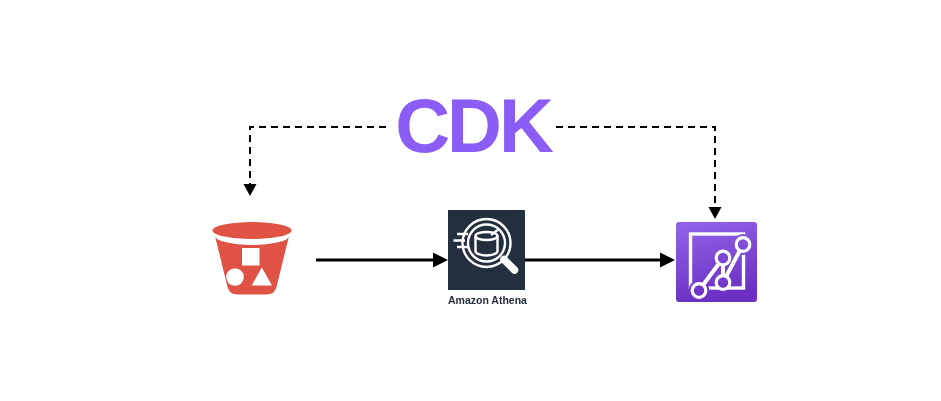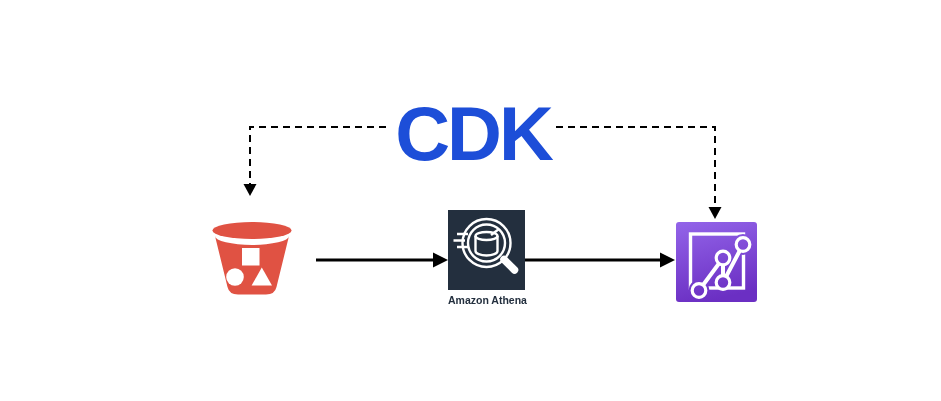--- a/index.html
+++ b/index.html
@@ -24,27 +24,27 @@
   }
   .solid-line {
     fill: none;
     stroke: #000000;
     stroke-width: 3.2;
   }
   .arrowhead { fill: #000000; }
   .diagram-title {
     position: absolute;
     left: 473px;
-    top: 96px;
+    top: 88px;
     transform: translateX(-50%);
     font-size: 76px;
     line-height: 1;
     font-weight: bold;
     letter-spacing: -3px;
-    color: #1d4ed8;
+    color: #8b5cf6;
     white-space: nowrap;
   }
   .node { position: absolute; }
   .node-s3        { left: 212px; top: 222px; width: 80px; }
   .node-athena    { left: 448px; top: 210px; width: 77px; text-align: center; }
   .node-analytics { left: 676px; top: 222px; width: 81px; }
   .node svg { display: block; }
   .node-label {
     margin-top: 4px;
     font-size: 10.5px;

